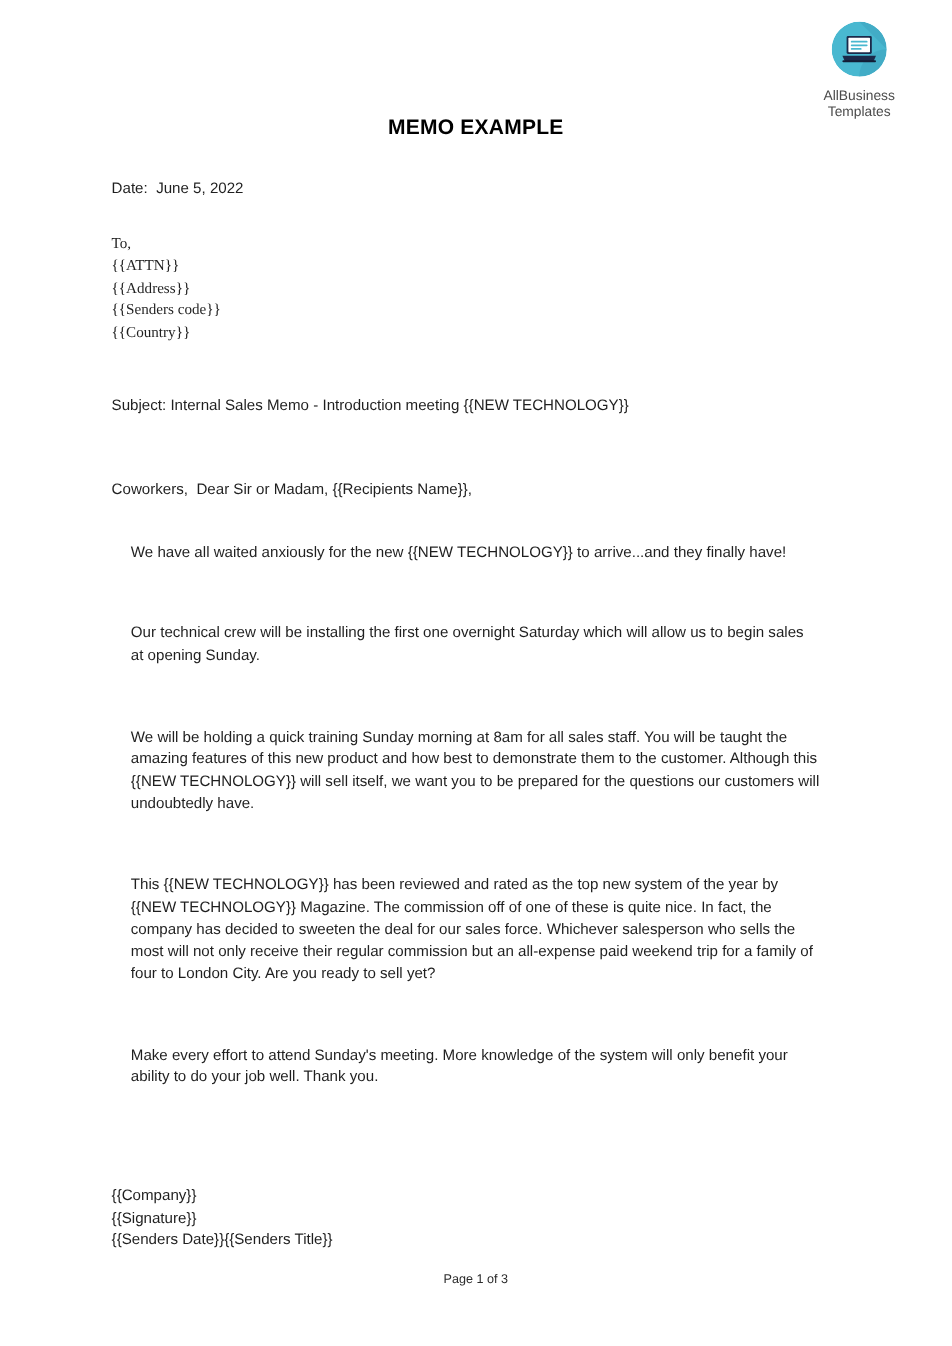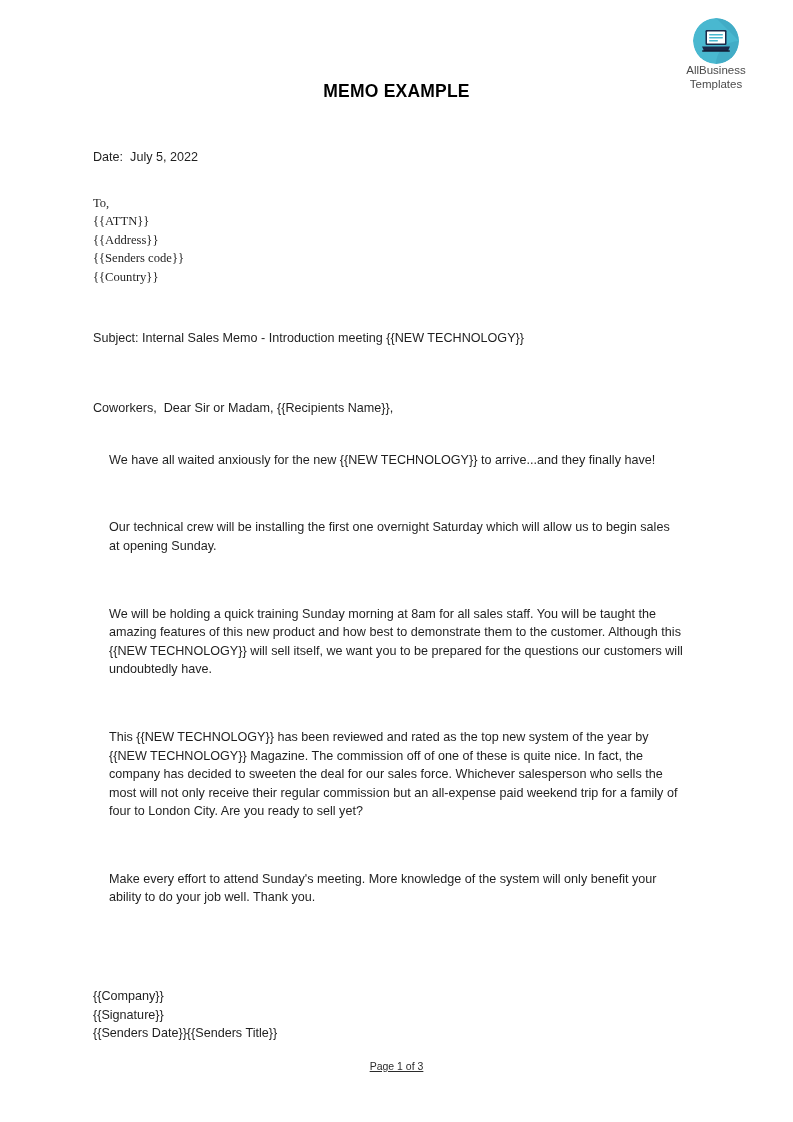--- a/index.html
+++ b/index.html
@@ -35,31 +35,31 @@
   .logo-mark {
     width: 46px;
     height: 46px;
     border-radius: 50%;
     margin: 0 auto;
     position: relative;
     overflow: hidden;
   }
   .logo-mark svg { display: block; }
   .logo-text {
-    margin-top: 0;
+    margin-top: 10px;
     font-size: 11.5px;
     line-height: 13.5px;
     color: #4b4b4b;
     font-family: "Liberation Sans", sans-serif;
   }
 
   
   .doc-title {
     position: absolute;
-    top: 81px;
+    top: 96px;
     left: 0;
     width: 793px;
     text-align: center;
     font-size: 17.5px;
     font-weight: bold;
     letter-spacing: 0.2px;
     color: #000000;
   }
 
   
@@ -96,21 +96,20 @@
 
   
   .footer {
     position: absolute;
     top: 1060px;
     left: 0;
     width: 793px;
     text-align: center;
     font-size: 10.5px;
     color: #2b2b2b;
-    text-decoration: underline;
   }
 </style>
 </head>
 <body>
 
 <div class="page">
 
   <div class="logo-block">
     <div class="logo-mark">
       <svg width="46" height="46" viewBox="0 0 46 46" xmlns="http://www.w3.org/2000/svg">
@@ -128,21 +127,21 @@
     <div class="logo-text">
       <span>AllBusiness</span><br>
       <span>Templates</span>
     </div>
   </div>
 
   <div class="doc-title">MEMO EXAMPLE</div>
 
   <div class="body-wrap">
 
-    <div class="line date-line"><span>Date:</span>&nbsp; <span>July 5, 2022</span></div>
+    <div class="line date-line"><span>Date:</span>&nbsp; <span>June 5, 2022</span></div>
 
     <div class="gap-address"></div>
 
     <div class="addr-block">
       <div class="line">To,</div>
       <div class="line">{{ATTN}}</div>
       <div class="line">{{Address}}</div>
       <div class="line">{{Senders code}}</div>
       <div class="line">{{Country}}</div>
     </div>

